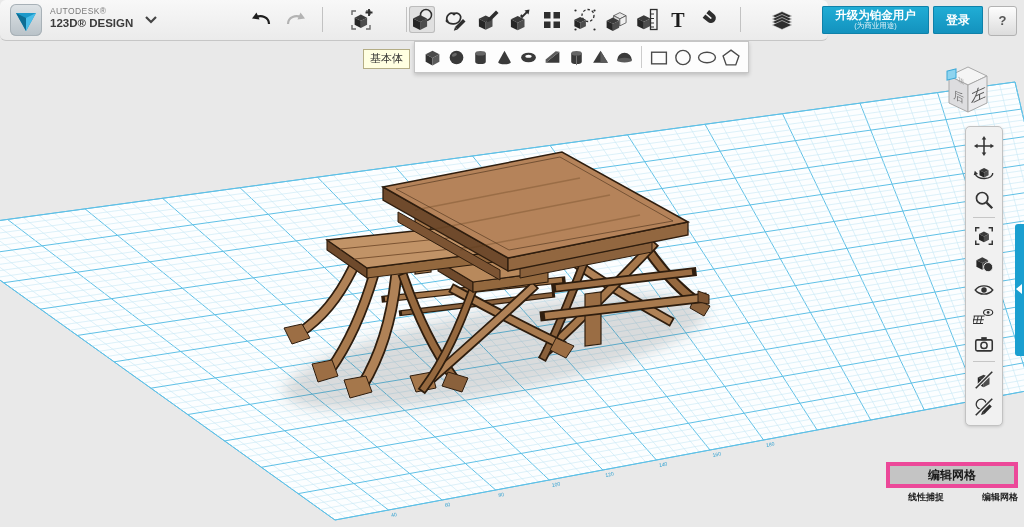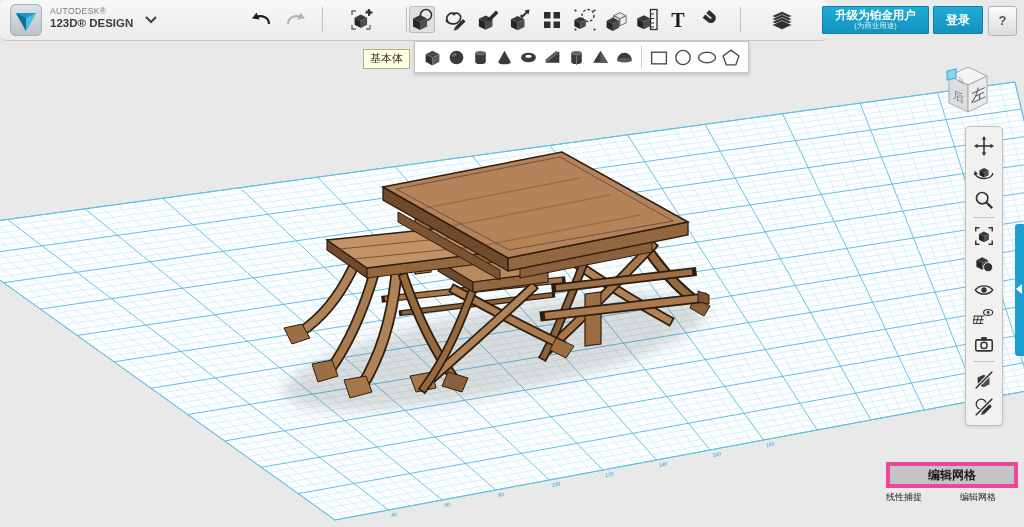--- a/index.html
+++ b/index.html
@@ -52,21 +52,21 @@
   .vcube{position:absolute;left:939px;top:60px;z-index:20;}
 
   
   .editgrid{position:absolute;left:886px;top:462px;width:132px;z-index:20;}
   .eg-head{height:18px;background:#c4c4c4;border:4px solid #ec4899;text-align:center;
            font-size:12px;font-weight:bold;color:#1a1a1a;line-height:18px;}
   .eg-row{display:flex;justify-content:space-between;margin-top:5px;}
   .eg-box{width:56px;height:15px;background:#fff;border:1px solid #8d8d8d;text-align:center;
           font-size:11px;color:#111;line-height:15px;}
   .eg-labels{display:flex;justify-content:space-between;margin-top:3px;}
-  .eg-lab{width:58px;text-align:left;font-size:9px;font-weight:normal;color:#222;}
+  .eg-lab{width:58px;text-align:right;font-size:9px;font-weight:bold;color:#222;}
 
   
   .lay{position:absolute;left:0;top:0;}
   .gmin{stroke:#c6e7f5;stroke-width:0.6;}
   .gmaj{stroke:#5fc0e6;stroke-width:1;}
   .gtick{font-size:5px;fill:#2d9fd0;}
   .wo{fill:none;stroke:#2e1d0e;stroke-linecap:square;}
   .ol{stroke:#2e1d0e;}
 </style>
 </head>

